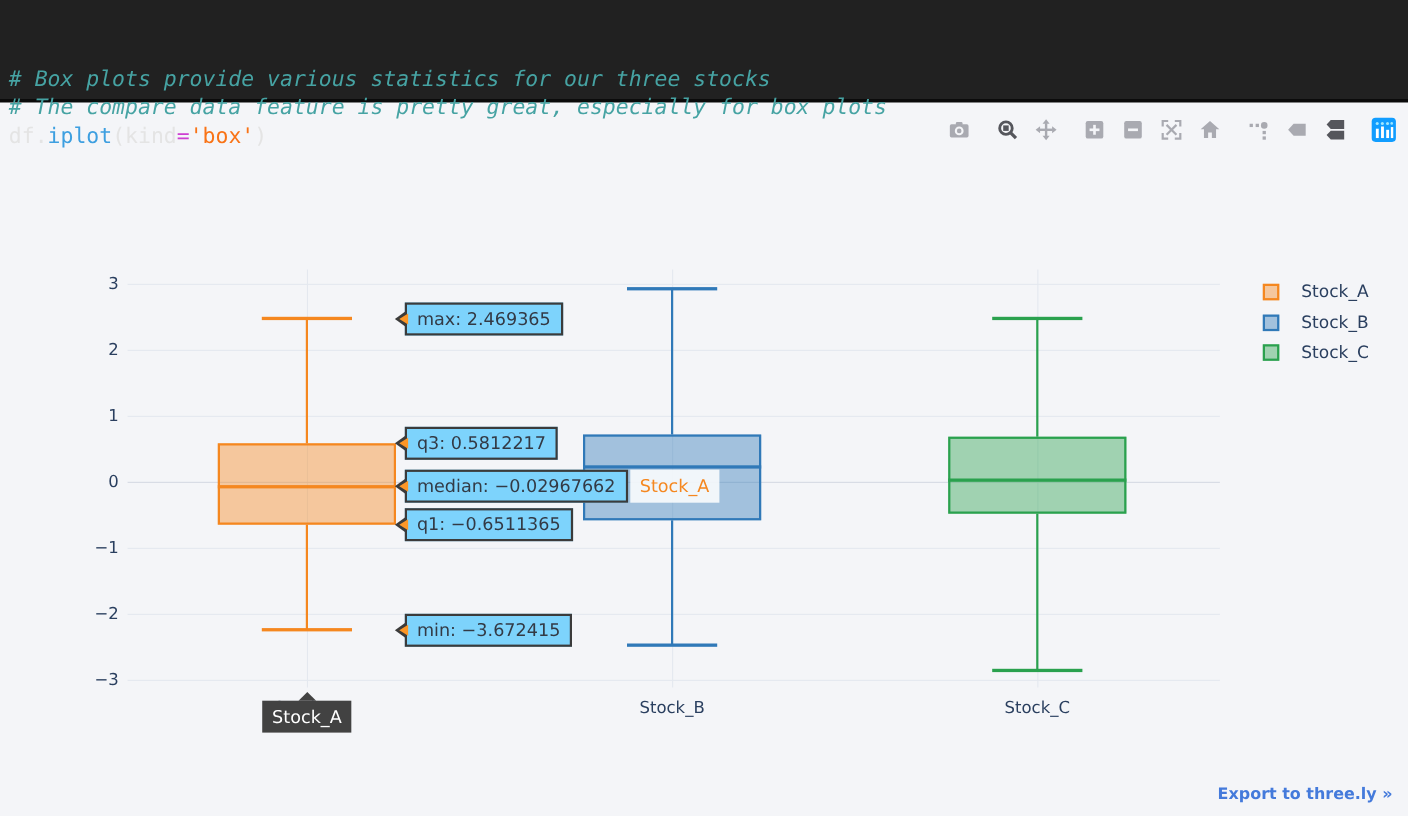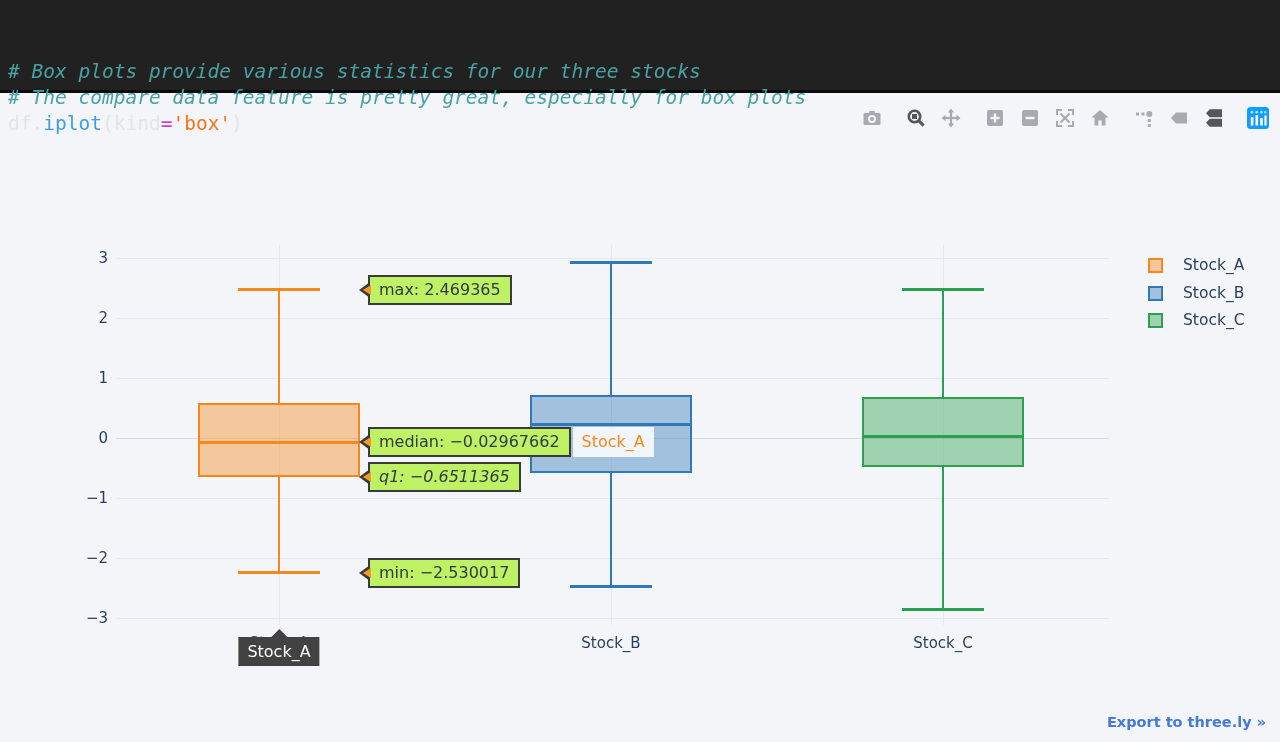--- a/index.html
+++ b/index.html
@@ -46,21 +46,21 @@
     position:absolute;transform:translateX(-50%);
     font-size:15px;color:#2a3f5f;line-height:20px;z-index:1;white-space:nowrap;
   }
   .whisker{position:absolute;width:2px;z-index:2;}
   .cap{position:absolute;height:3px;z-index:2;}
   .boxrect{position:absolute;box-sizing:border-box;border-width:2px;border-style:solid;z-index:2;}
   .medianline{position:absolute;height:3px;z-index:3;}
   
   .hovertip{position:absolute;display:flex;align-items:stretch;z-index:5;}
   .tip-box{
-    position:relative;background:#bef264;border:2px solid #3b3b3b;color:#333a45;
+    position:relative;background:#7dd3fc;border:2px solid #3b3b3b;color:#333a45;
     font-size:16px;line-height:26px;padding:0 9px;white-space:nowrap;
   }
   .tip-box::before{
     content:'';position:absolute;left:-11px;top:50%;margin-top:-8px;
     border-top:8px solid transparent;border-bottom:8px solid transparent;
     border-right:11px solid #3b3b3b;
   }
   .tip-box::after{
     content:'';position:absolute;left:-7px;top:50%;margin-top:-5px;
     border-top:5px solid transparent;border-bottom:5px solid transparent;
@@ -236,26 +236,29 @@
     <div class="boxrect" style="left: 862px; top: 397.2px; width: 162px; height: 69.6px; border-color: rgb(42, 161, 78); background: rgba(42, 161, 78, 0.42);"></div>
     <div class="medianline" style="left: 862px; top: 435.3px; width: 162px; background: rgb(42, 161, 78);"></div>
     <div class="xtick" style="left: 943px; top: 633px;">Stock_C</div>
     <div class="legend-row" style="top: 311px;">
       <span class="legend-swatch" style="border-color: rgb(42, 161, 78); background: rgba(42, 161, 78, 0.42);"></span>
       <span class="legend-label">Stock_C</span>
     </div>
     <div class="hovertip" style="left: 368px; top: 274.838px;">
       <span class="tip-box">max: 2.469365</span>
     </div>
+    <div class="hovertip" style="left: 368px; top: 388.127px;">
+      <span class="tip-box">q3: 0.5812217</span>
+    </div>
     <div class="hovertip" style="left: 368px; top: 427.017px;">
       <span class="tip-box">median: −0.02967662</span>
       <span class="trace-chip">Stock_A</span>
     </div>
-    <div class="hovertip" style="left: 368px; top: 462.068px; font-style: italic;">
+    <div class="hovertip" style="left: 368px; top: 462.068px;">
       <span class="tip-box">q1: −0.6511365</span>
     </div>
     <div class="hovertip" style="left: 368px; top: 557.889px;">
-      <span class="tip-box">min: −2.530017</span>
+      <span class="tip-box">min: −3.672415</span>
     </div>
     <div class="axis-tip" style="left: 279px; top: 637px;">Stock_A</div>
   </div>
 
 <a class="export-link" href="#">Export to three.ly »</a>
 
 </body></html>

